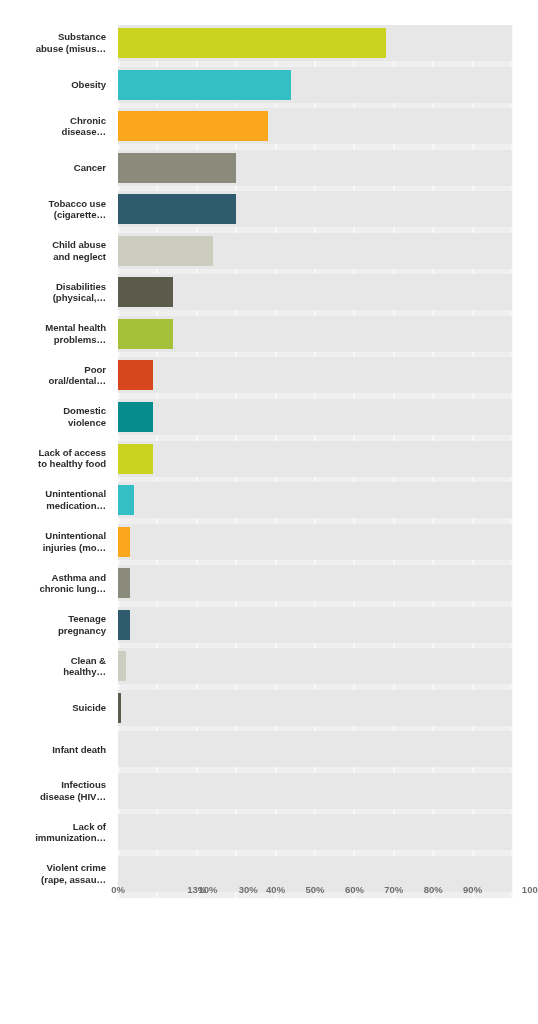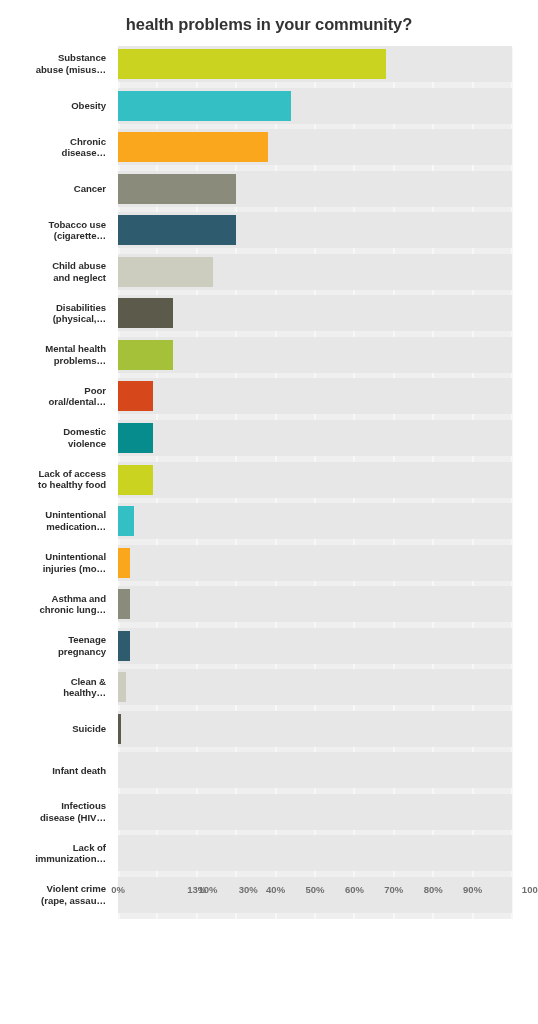--- a/index.html
+++ b/index.html
@@ -120,23 +120,20 @@
     transform: translateX(-50%);
     white-space: nowrap;
   }
 </style>
 </head>
 <body>
 
 <div id="chart-root">
 
   <div class="header">
-    <div class="title-line">
-      <span class="title-text">health problems in your community?</span>
-    </div>
   </div>
 
   <div class="chart-body">
     <div class="labels-col" id="labels-col">
         <div class="row-label" style="top: 5.4px;">
           <div>Substance</div>
           <div>abuse (misus…</div>
         </div>
         <div class="row-label" style="top: 52.75px;">
           <div>Obesity</div>

